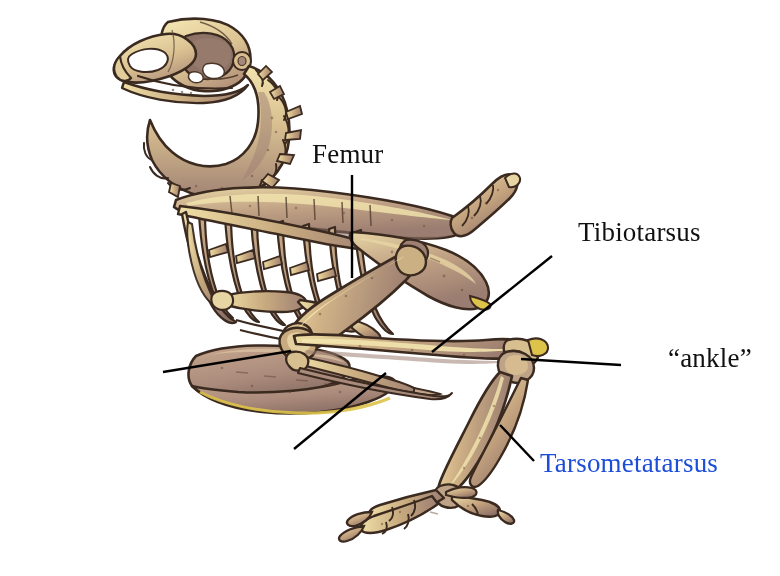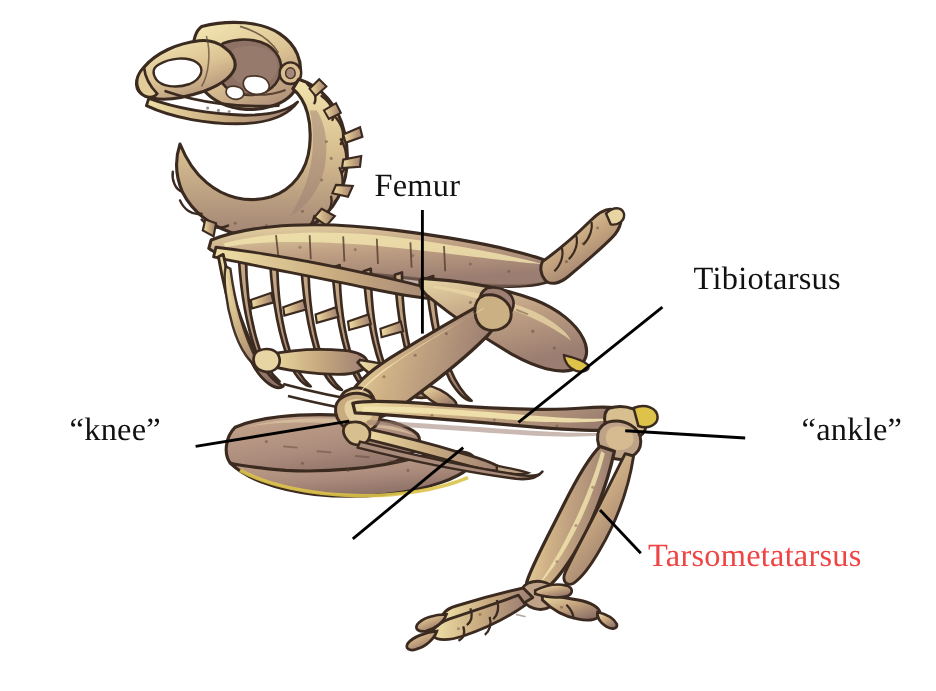--- a/index.html
+++ b/index.html
@@ -406,17 +406,16 @@
       <line x1="552" y1="256" x2="432" y2="352" stroke="#000000"></line>
       <line x1="163" y1="372" x2="291" y2="351" stroke="#000000"></line>
       <line x1="621" y1="365" x2="521" y2="359" stroke="#000000"></line>
       <line x1="294" y1="449" x2="386" y2="373" stroke="#000000"></line>
       <line x1="534" y1="461" x2="500" y2="425" stroke="#000000"></line>
     </g>
   </svg>
 
   <div class="anno-label" id="label-femur" style="color: rgb(17, 17, 17);">Femur</div>
   <div class="anno-label" id="label-tibiotarsus" style="color: rgb(17, 17, 17);">Tibiotarsus</div>
-  <div class="anno-label" id="label-knee" style="color: rgb(17, 17, 17);">“knee”</div>
   <div class="anno-label" id="label-ankle" style="color: rgb(17, 17, 17); margin-left: 32px;">“ankle”</div>
-  <div class="anno-label" id="label-tarsometatarsus" style="color: #ef4444;">Tarsometatarsus</div>
+  <div class="anno-label" id="label-tarsometatarsus" style="color: #1d4ed8;">Tarsometatarsus</div>
 
 </div>
 
 </body></html>

